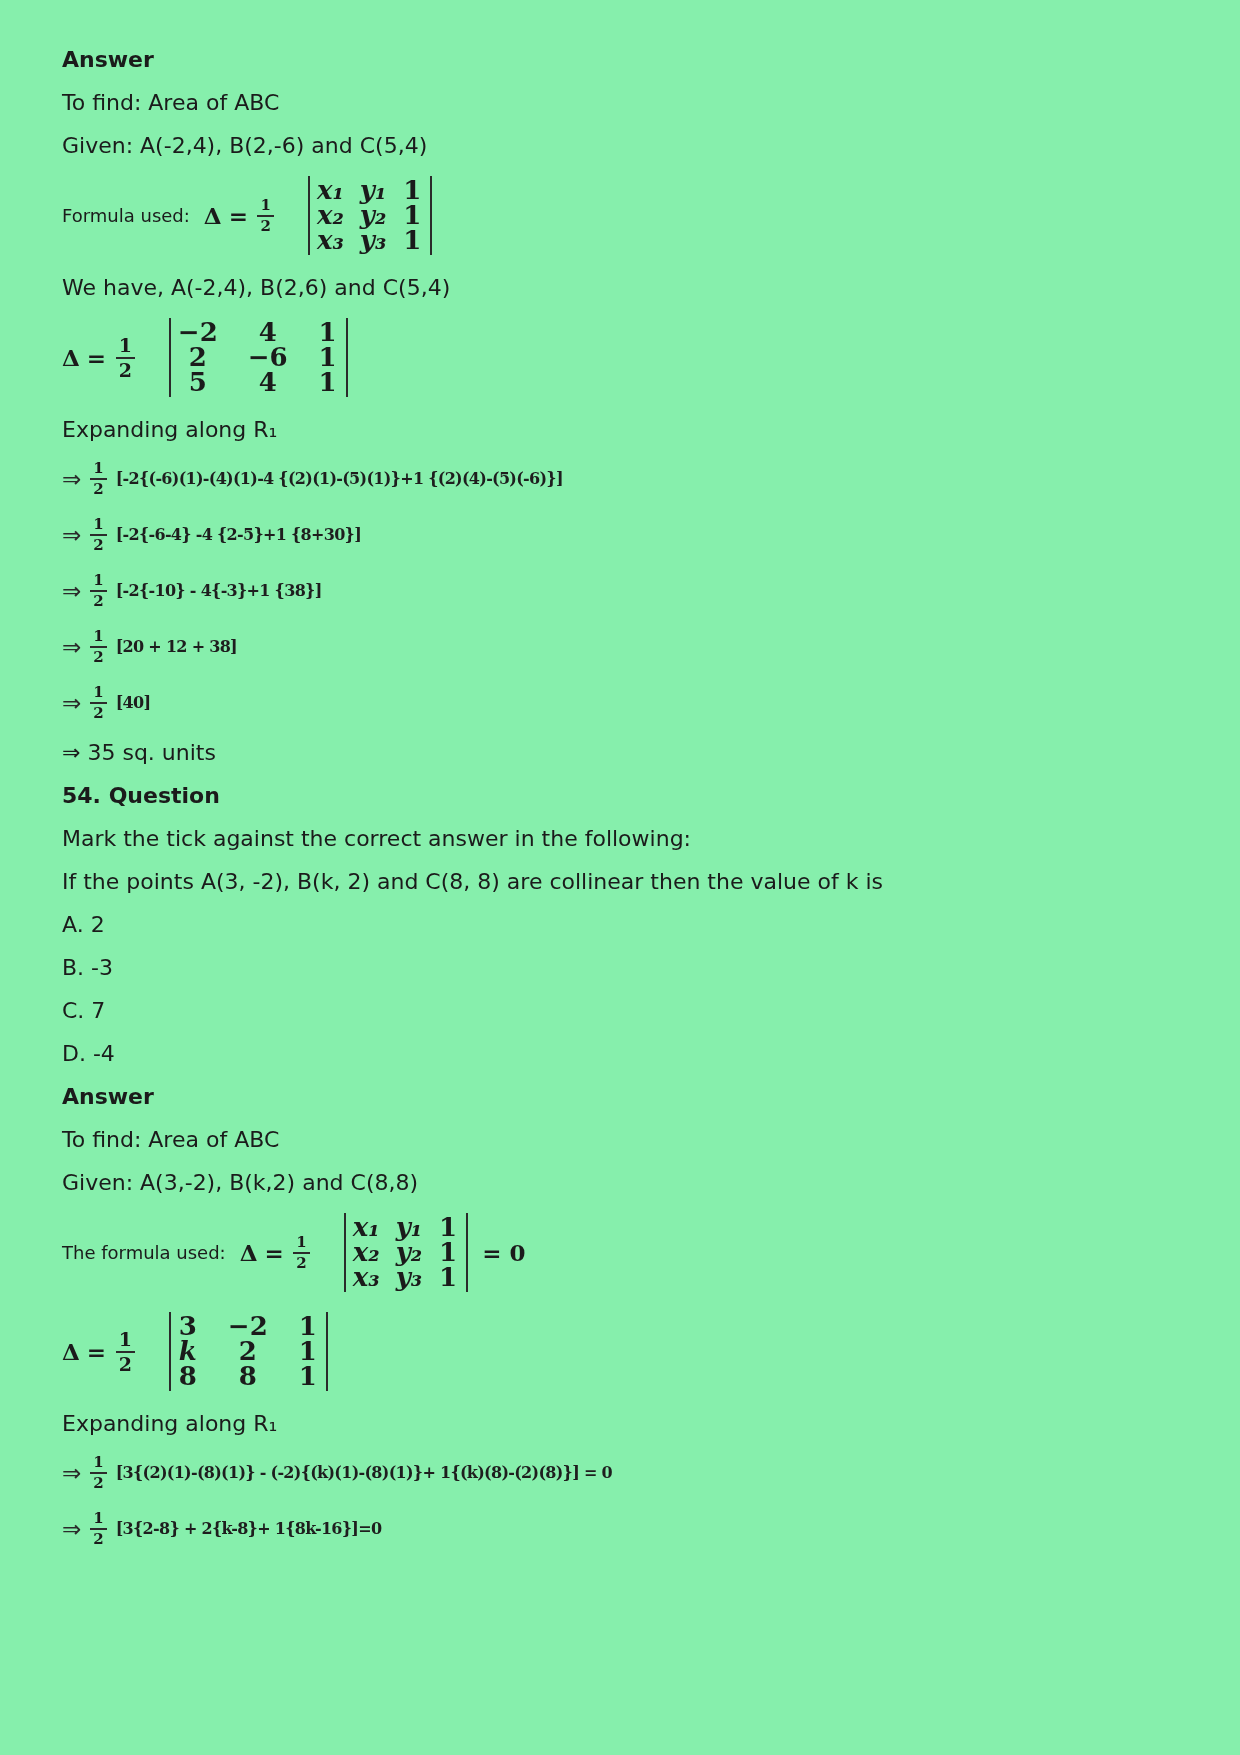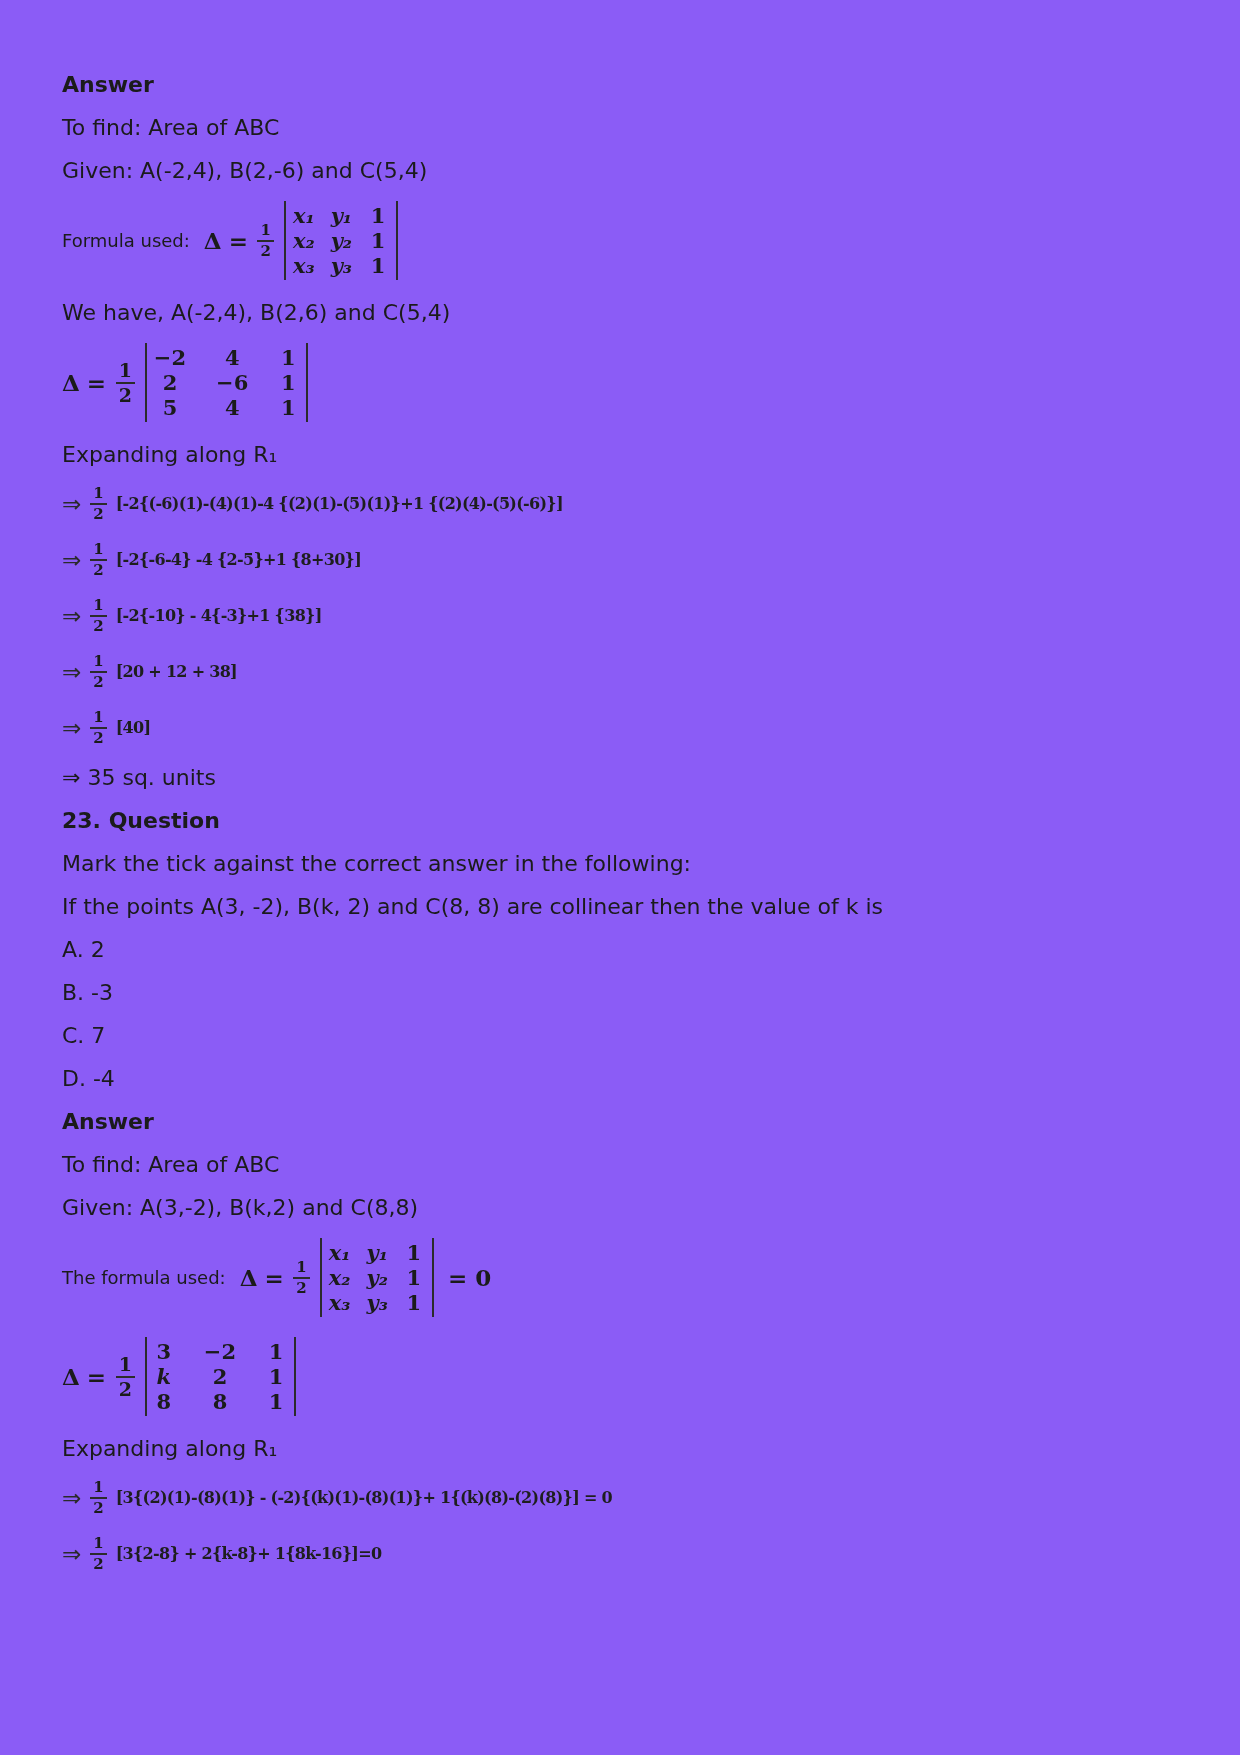--- a/index.html
+++ b/index.html
@@ -6,22 +6,22 @@
   html, body { background: #ffffff; }
   body {
     width: 1240px;
     min-height: 1755px;
     font-family: "DejaVu Sans", "Liberation Sans", sans-serif;
     color: #1b1b1b;
   }
   .page {
     width: 1240px;
     min-height: 1755px;
-    padding: 72px 50px 60px 62px;
-    background: #8b5cf6;
+    padding: 47px 50px 60px 62px;
+    background: #86efac;
   }
   .para {
     font-size: 22px;
     line-height: 26px;
     margin-bottom: 17px;
     white-space: nowrap;
   }
   .bold { font-weight: bold; }
   .mrow {
     display: flex;
@@ -48,24 +48,25 @@
   .frac .den { padding-top: 1px; }
   .mrow .frac.big { font-size: 19px; }
   .det {
     display: grid;
     grid-template-columns: repeat(3, auto);
     column-gap: 30px;
     border-left: 2px solid #2b2b2b;
     border-right: 2px solid #2b2b2b;
     padding: 2px 8px 2px 7px;
     font-family: "DejaVu Serif", "Liberation Serif", serif;
-    font-size: 21px;
+    font-size: 26px;
     font-weight: 600;
     line-height: 25px;
     text-align: center;
+    margin-left: 24px;
   }
   .det.tight { column-gap: 16px; }
   .det .c { min-width: 20px; }
   .det .var { font-style: italic; }
   .eqz {
     font-family: "DejaVu Serif", "Liberation Serif", serif;
     font-size: 23px;
     font-weight: 600;
     margin-left: 4px;
   }
@@ -183,21 +184,21 @@
     <span class="arrow">⇒</span>
     <span class="frac">
         <span class="num">1</span>
         <span class="den">2</span>
       </span>
     <span class="expr">[40]</span>
   </div>
 
   <p class="para">⇒ 35 sq. units</p>
 
-  <p class="para bold">23. Question</p>
+  <p class="para bold">54. Question</p>
   <p class="para">Mark the tick against the correct answer in the following:</p>
   <p class="para">If the points A(3, -2), B(k, 2) and C(8, 8) are collinear then the value of k is</p>
   <p class="para">A. 2</p>
   <p class="para">B. -3</p>
   <p class="para">C. 7</p>
   <p class="para">D. -4</p>
 
   <p class="para bold">Answer</p>
   <p class="para">To find: Area of ABC</p>
   <p class="para">Given: A(3,-2), B(k,2) and C(8,8)</p>

